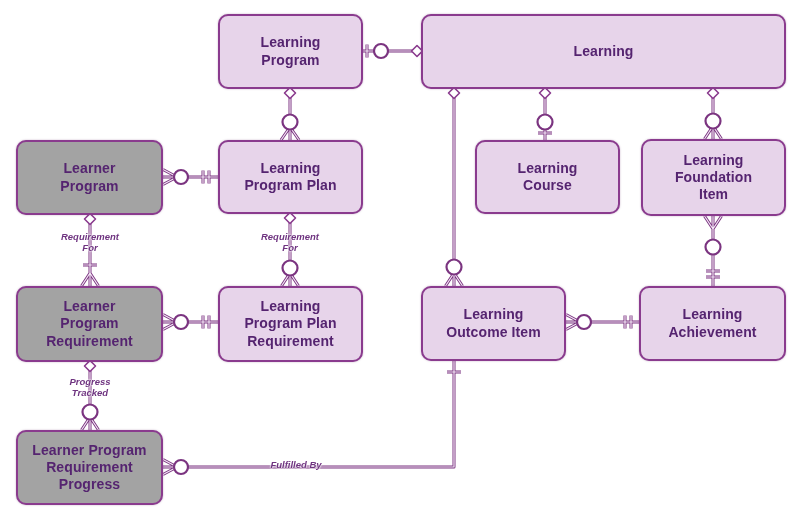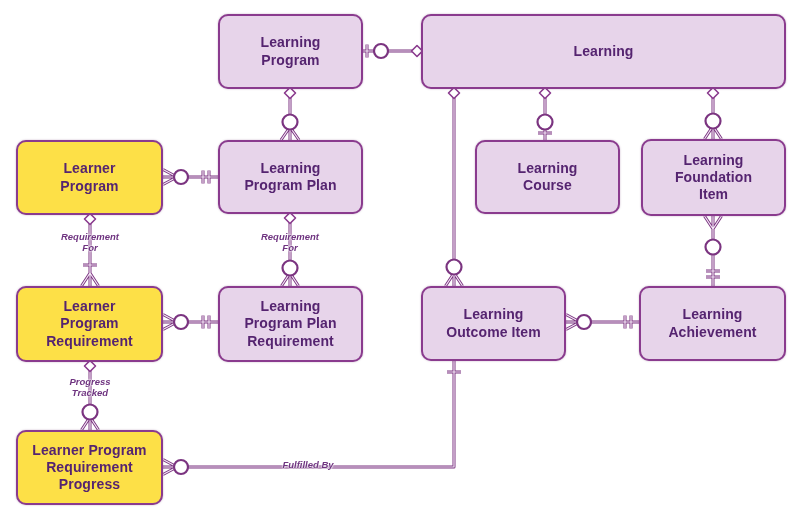--- a/index.html
+++ b/index.html
@@ -14,21 +14,21 @@
     border-radius:10px;
     display:flex;align-items:center;justify-content:center;
     text-align:center;
     font-size:14px;font-weight:bold;line-height:1.22;
     color:#552470;
     white-space:pre-line;
     box-shadow:0 0 2px rgba(90,30,95,.35);
     letter-spacing:.1px;
   }
   .entity.dark{background:#e7d4ea;}
-  .entity.light{background:#fde047;}
+  .entity.light{background:#a3a3a3;}
   .rel-label{
     position:absolute;
     text-align:center;
     font-size:9.5px;font-style:italic;font-weight:bold;line-height:1.15;
     color:#6f3480;
     white-space:pre-line;
     text-shadow:0 0 2px #fff,0 0 2px #fff,0 0 1px #fff;
     pointer-events:none;
   }
 </style>
@@ -87,15 +87,15 @@
   <div class="entity light" style="left:16px;top:430px;width:147px;height:75px">Learner Program
 Requirement
 Progress</div>
 
   <div class="rel-label" style="left:50px;top:232px;width:80px">Requirement
 For</div>
   <div class="rel-label" style="left:250px;top:232px;width:80px">Requirement
 For</div>
   <div class="rel-label" style="left:50px;top:377px;width:80px">Progress
 Tracked</div>
-  <div class="rel-label" style="left:268px;top:460px;width:80px">Fulfilled By</div>
+  <div class="rel-label" style="left:256px;top:460px;width:80px">Fulfilled By</div>
 
 </div>
 
 </body></html>

